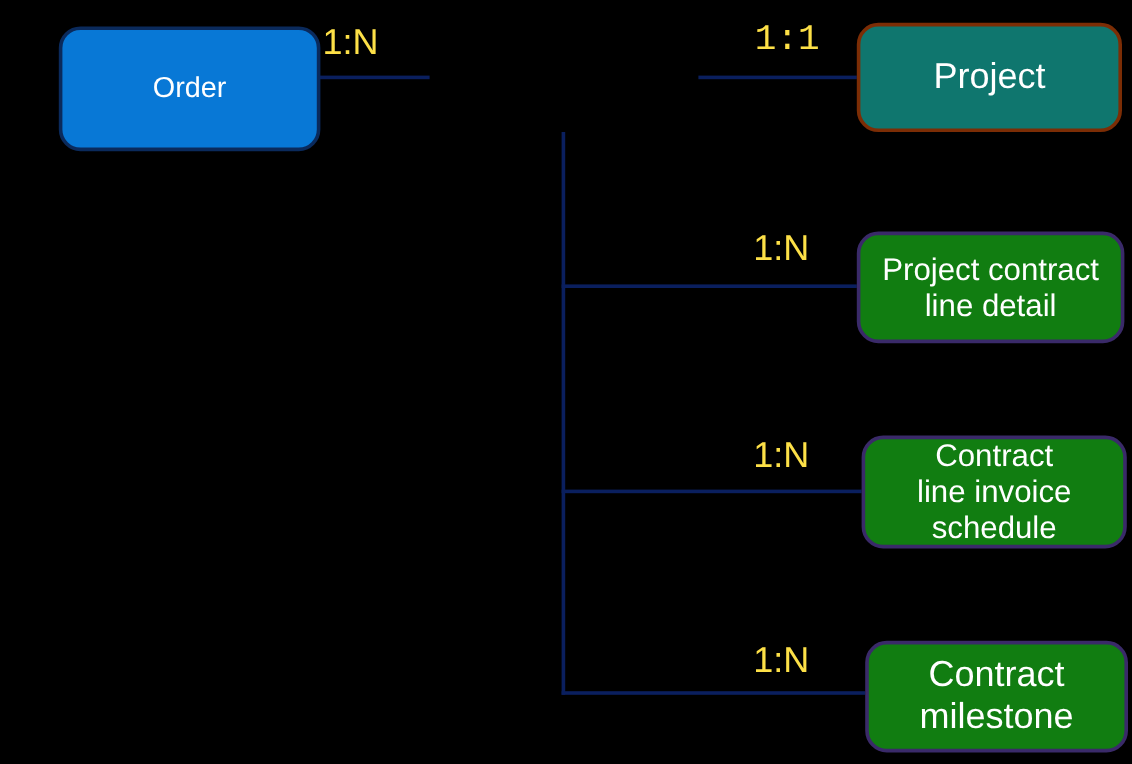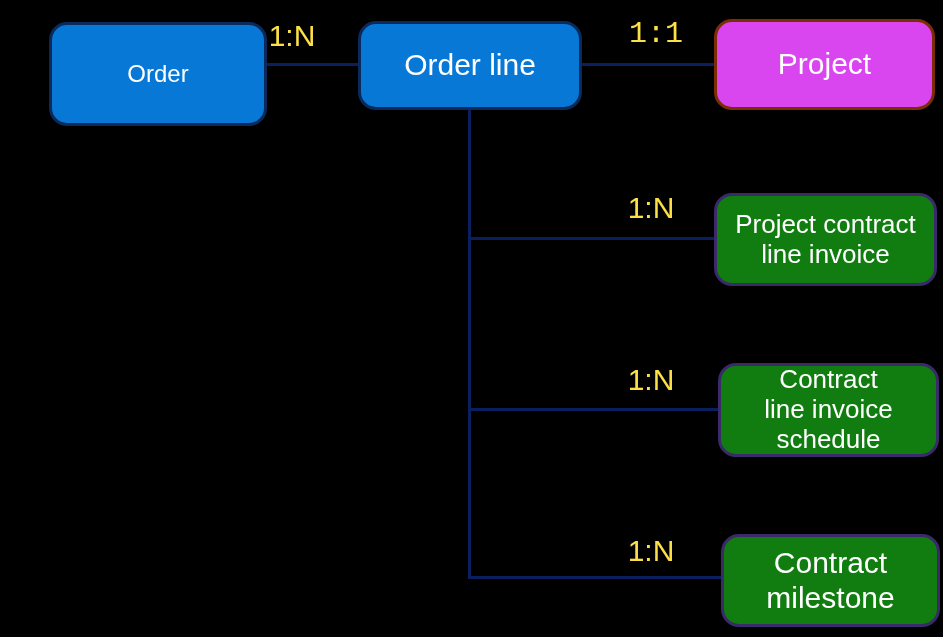--- a/index.html
+++ b/index.html
@@ -17,21 +17,21 @@
     border-radius: 18px;
     color: #ffffff;
     display: flex;
     align-items: center;
     justify-content: center;
     text-align: center;
     white-space: pre-line;
     line-height: 1.15;
   }
   .node-blue  { background: #0878d6; border: 3px solid #0a2a5c; }
-  .node-orange{ background: #d946ef; border: 3px solid #7c2d05; }
+  .node-orange{ background: #0f766e; border: 3px solid #7c2d05; }
   .node-green { background: #117d11; border: 3px solid #3a2a69; }
 
   .n-order        { left: 2px;   top: 22px;  width: 218px; height: 104px; font-size: 24px; margin-left: 47px; }
   .n-order-line   { left: 358px; top: 21px;  width: 224px; height: 89px; font-size: 30px; }
   .n-project      { left: 714px; top: 19px;  width: 221px; height: 91px; font-size: 30px; }
   .n-pcld         { left: 714px; top: 193px; width: 223px; height: 93px; font-size: 26px; }
   .n-clis         { left: 718px; top: 363px; width: 221px; height: 94px; font-size: 26px; }
   .n-cm           { left: 721px; top: 534px; width: 219px; height: 93px; font-size: 30px; }
 
   .connector { position: absolute; background: #0a1f5e; }
@@ -68,23 +68,22 @@
   <div class="connector c-branch-2"></div>
   <div class="connector c-branch-3"></div>
 
   <div class="cardinality l-1">1:N</div>
   <div class="cardinality l-2">1:1</div>
   <div class="cardinality l-3">1:N</div>
   <div class="cardinality l-4">1:N</div>
   <div class="cardinality l-5">1:N</div>
 
   <div class="node node-blue n-order">Order</div>
-  <div class="node node-blue n-order-line">Order line</div>
   <div class="node node-orange n-project">Project</div>
   <div class="node node-green n-pcld">Project contract
-line invoice</div>
+line detail</div>
   <div class="node node-green n-clis">Contract
 line invoice
 schedule</div>
   <div class="node node-green n-cm">Contract
 milestone</div>
 
 </div>
 
 </body></html>

